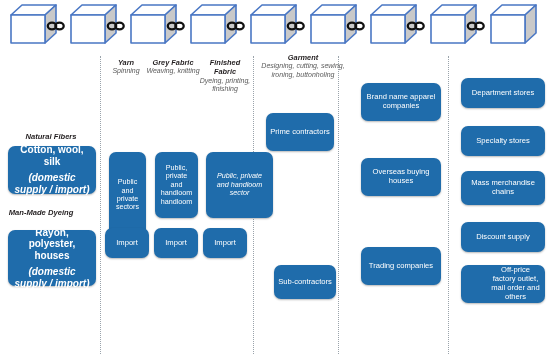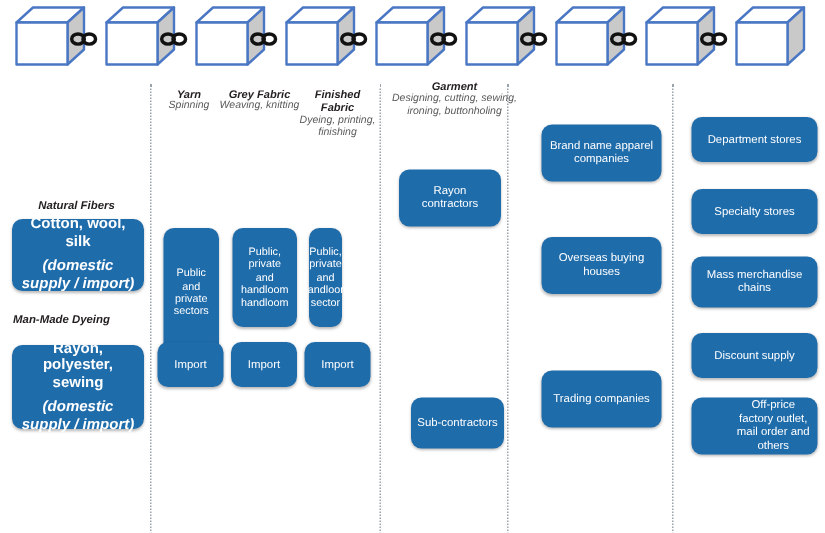--- a/index.html
+++ b/index.html
@@ -100,38 +100,38 @@
 
   
   <div class="side-label" style="left:6px;top:132px;width:90px;">Natural Fibers</div>
   <div class="box b-lead" style="left:8px;top:146px;width:88px;height:48px;flex-direction:column;">
     <span>Cotton, wool, silk</span>
     <span class="ital" style="margin-top:4px;">(domestic supply / import)</span>
   </div>
 
   <div class="side-label" style="left:6px;top:208px;width:70px;">Man-Made Dyeing</div>
   <div class="box b-lead" style="left:8px;top:230px;width:88px;height:56px;flex-direction:column;">
-    <span>Rayon, polyester, sewing</span>
+    <span>Rayon, polyester, houses</span>
     <span class="ital" style="margin-top:4px;">(domestic supply / import)</span>
   </div>
 
   
   <div class="box b-small" style="left:109px;top:152px;width:37px;height:86px;">Public and private sectors</div>
   <div class="box b-mid" style="left:105px;top:228px;width:44px;height:30px;">Import</div>
 
   
   <div class="box b-small" style="left:155px;top:152px;width:43px;height:66px;">Public, private and handloom handloom</div>
   <div class="box b-mid" style="left:154px;top:228px;width:44px;height:30px;">Import</div>
 
   
-  <div class="box b-small" style="left:206px;top:152px;width:22px;height:66px;">Public, private and handloom sector</div>
+  <div class="box b-small" style="left:206px;top:152px;width:67px;height:66px;font-style:italic;">Public, private and handloom sector</div>
   <div class="box b-mid" style="left:203px;top:228px;width:44px;height:30px;">Import</div>
 
   
-  <div class="box b-mid" style="left:266px;top:113px;width:68px;height:38px;">Rayon contractors</div>
+  <div class="box b-mid" style="left:266px;top:113px;width:68px;height:38px;">Prime contractors</div>
   <div class="box b-mid" style="left:361px;top:83px;width:80px;height:38px;">Brand name apparel companies</div>
 
   
   <div class="box b-mid" style="left:274px;top:265px;width:62px;height:34px;">Sub-contractors</div>
   <div class="box b-mid" style="left:361px;top:158px;width:80px;height:38px;">Overseas buying houses</div>
   <div class="box b-mid" style="left:361px;top:247px;width:80px;height:38px;">Trading companies</div>
 
   
   <div class="box b-mid" style="left:461px;top:78px;width:84px;height:30px;">Department stores</div>
   <div class="box b-mid" style="left:461px;top:126px;width:84px;height:30px;">Specialty stores</div>

